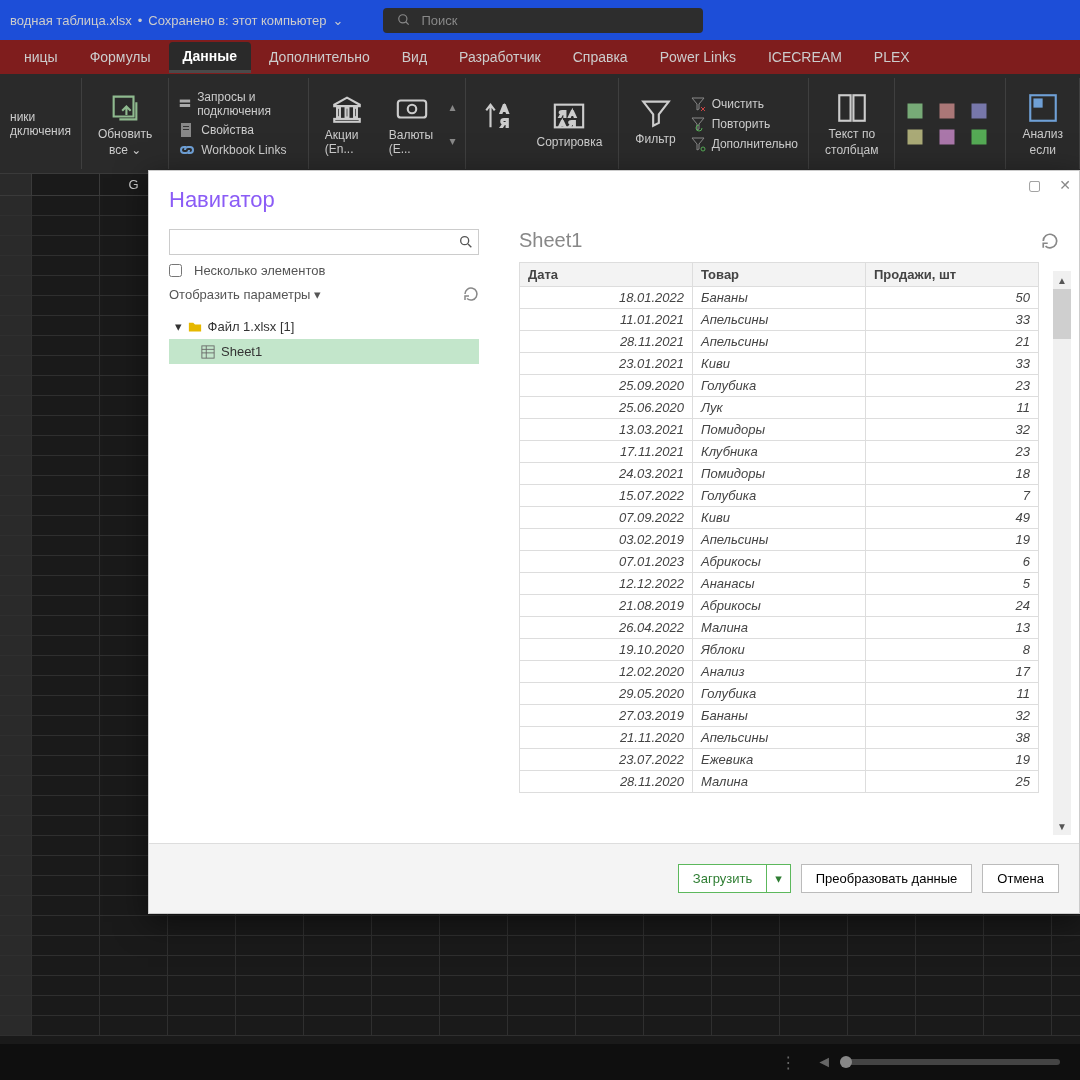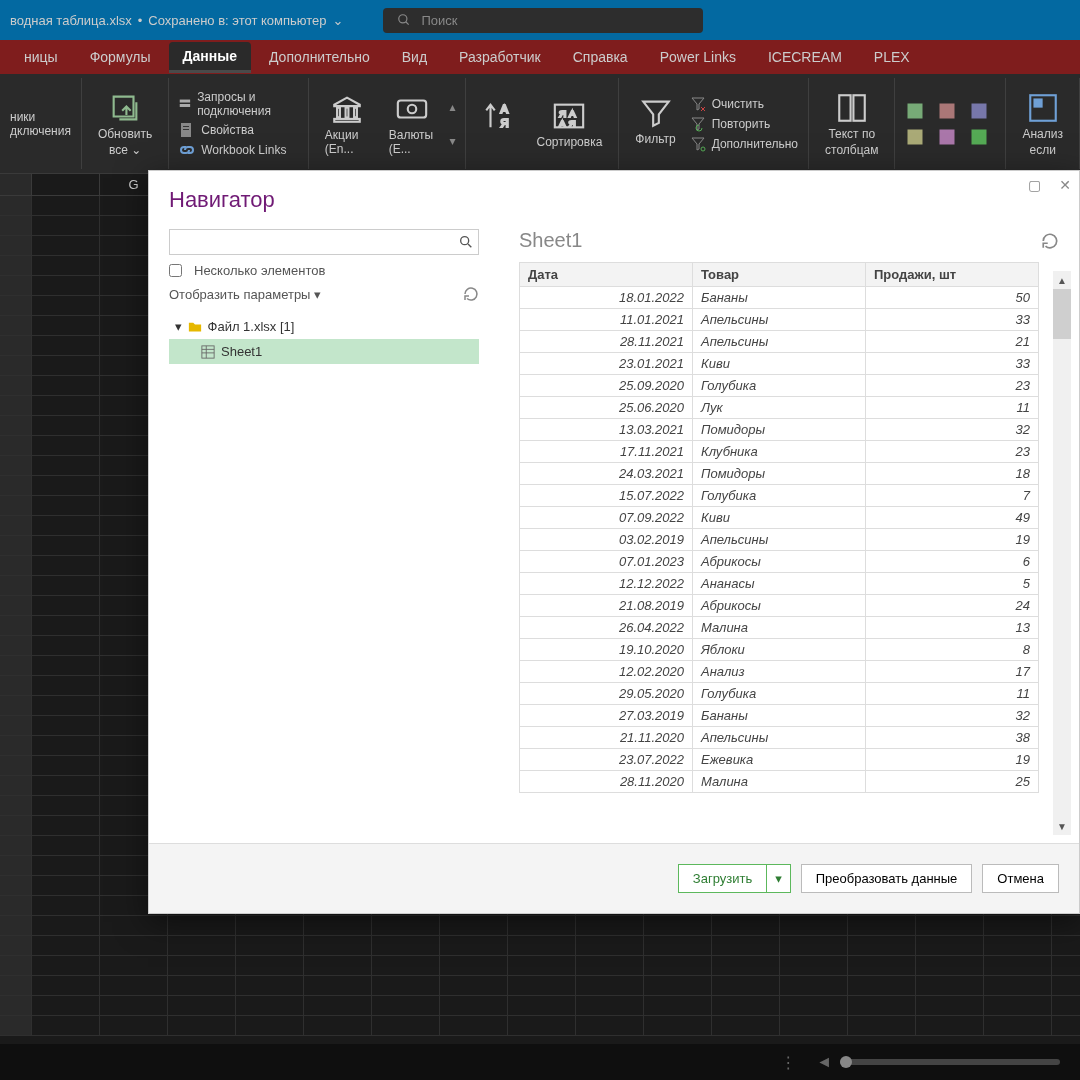--- a/index.html
+++ b/index.html
@@ -1,17 +1,17 @@
 <!DOCTYPE html>
 <html><head>
 <meta charset="utf-8">
 <style>
 *{margin:0;padding:0;box-sizing:border-box;font-family:"Segoe UI",Arial,sans-serif}
 body{width:1080px;height:1080px;background:#1a1a1a;overflow:hidden;position:relative}
-.titlebar{height:40px;background:#0369a1;display:flex;align-items:center;color:#ccc;font-size:13px;padding:0 10px}
+.titlebar{height:40px;background:#1d4ed8;display:flex;align-items:center;color:#ccc;font-size:13px;padding:0 10px}
 .titlebar .file-info{display:flex;align-items:center;gap:6px}
 .titlebar .search-box{margin-left:40px;background:#2d2d2d;border-radius:4px;padding:5px 14px;display:flex;align-items:center;gap:10px;width:320px;color:#888}
 .titlebar .search-box svg{width:14px;height:14px}
 .ribbon-tabs{height:34px;background:#7f1d1d;display:flex;align-items:center;padding:0 10px;gap:4px}
 .ribbon-tabs .tab{color:#ccc;padding:6px 14px;font-size:14px;cursor:pointer}
 .ribbon-tabs .tab.active{font-weight:600;color:#fff;border-bottom:3px solid #4a4a4a;background:#2a2a2a;border-radius:4px 4px 0 0}
 .ribbon{height:100px;background:#2a2a2a;display:flex;align-items:stretch;padding:4px 0;color:#ccc;font-size:12px;border-bottom:1px solid #3a3a3a}
 .ribbon-group{border-right:1px solid #3f3f3f;padding:4px 10px;display:flex;flex-direction:column;justify-content:center;position:relative}
 .ribbon-group.v{align-items:center}
 .ribbon-btn{display:flex;flex-direction:column;align-items:center;gap:2px;padding:2px 6px;cursor:pointer}
@@ -23,21 +23,21 @@
 .col-headers{height:22px;display:flex;border-bottom:1px solid #3a3a3a}
 .col-headers .hc{width:68px;border-right:1px solid #3a3a3a;color:#ccc;display:flex;align-items:center;justify-content:center;font-size:13px}
 .col-headers .hc:first-child{width:32px;background:#2a2a2a}
 .grid-body .row{height:20px;display:flex;border-bottom:1px solid #2f2f2f}
 .grid-body .row .cell{width:68px;border-right:1px solid #2f2f2f}
 .grid-body .row .cell:first-child{width:32px;background:#2a2a2a;color:#ccc;font-size:12px;display:flex;align-items:center;justify-content:center}
 .statusbar{position:absolute;left:0;right:0;bottom:0;height:36px;background:#0f0f0f;display:flex;align-items:center;justify-content:flex-end;padding:0 20px}
 .statusbar .zoom{width:220px;height:6px;background:#444;border-radius:3px;position:relative}
 .statusbar .zoom::before{content:"";position:absolute;left:0;top:-3px;width:12px;height:12px;background:#888;border-radius:50%}
 .navigator{position:absolute;left:148px;top:170px;right:0;bottom:166px;background:#fff;border:1px solid #ccc;box-shadow:0 8px 30px rgba(0,0,0,.5);display:flex;flex-direction:column}
-.nav-title{padding:16px 20px 8px;font-size:22px;color:#701a75;font-weight:300}
+.nav-title{padding:16px 20px 8px;font-size:22px;color:#8b5cf6;font-weight:300}
 .nav-body{flex:1;display:flex;overflow:hidden}
 .nav-left{width:350px;padding:8px 20px;display:flex;flex-direction:column;gap:8px}
 .nav-search{border:1px solid #ccc;height:26px;display:flex;align-items:center;padding:0 4px}
 .nav-search input{flex:1;border:none;outline:none;font-size:13px;padding:0 6px}
 .nav-search svg{width:16px;height:16px;fill:#555}
 .nav-checkrow{display:flex;align-items:center;gap:12px;font-size:13px;color:#555}
 .nav-disp{display:flex;justify-content:space-between;align-items:center;font-size:13px;color:#555}
 .nav-tree{margin-top:4px}
 .nav-tree .tree-item{display:flex;align-items:center;gap:6px;padding:5px 6px;font-size:13px;color:#333;cursor:pointer}
 .nav-tree .tree-item.selected{background:#c3e6cb}

